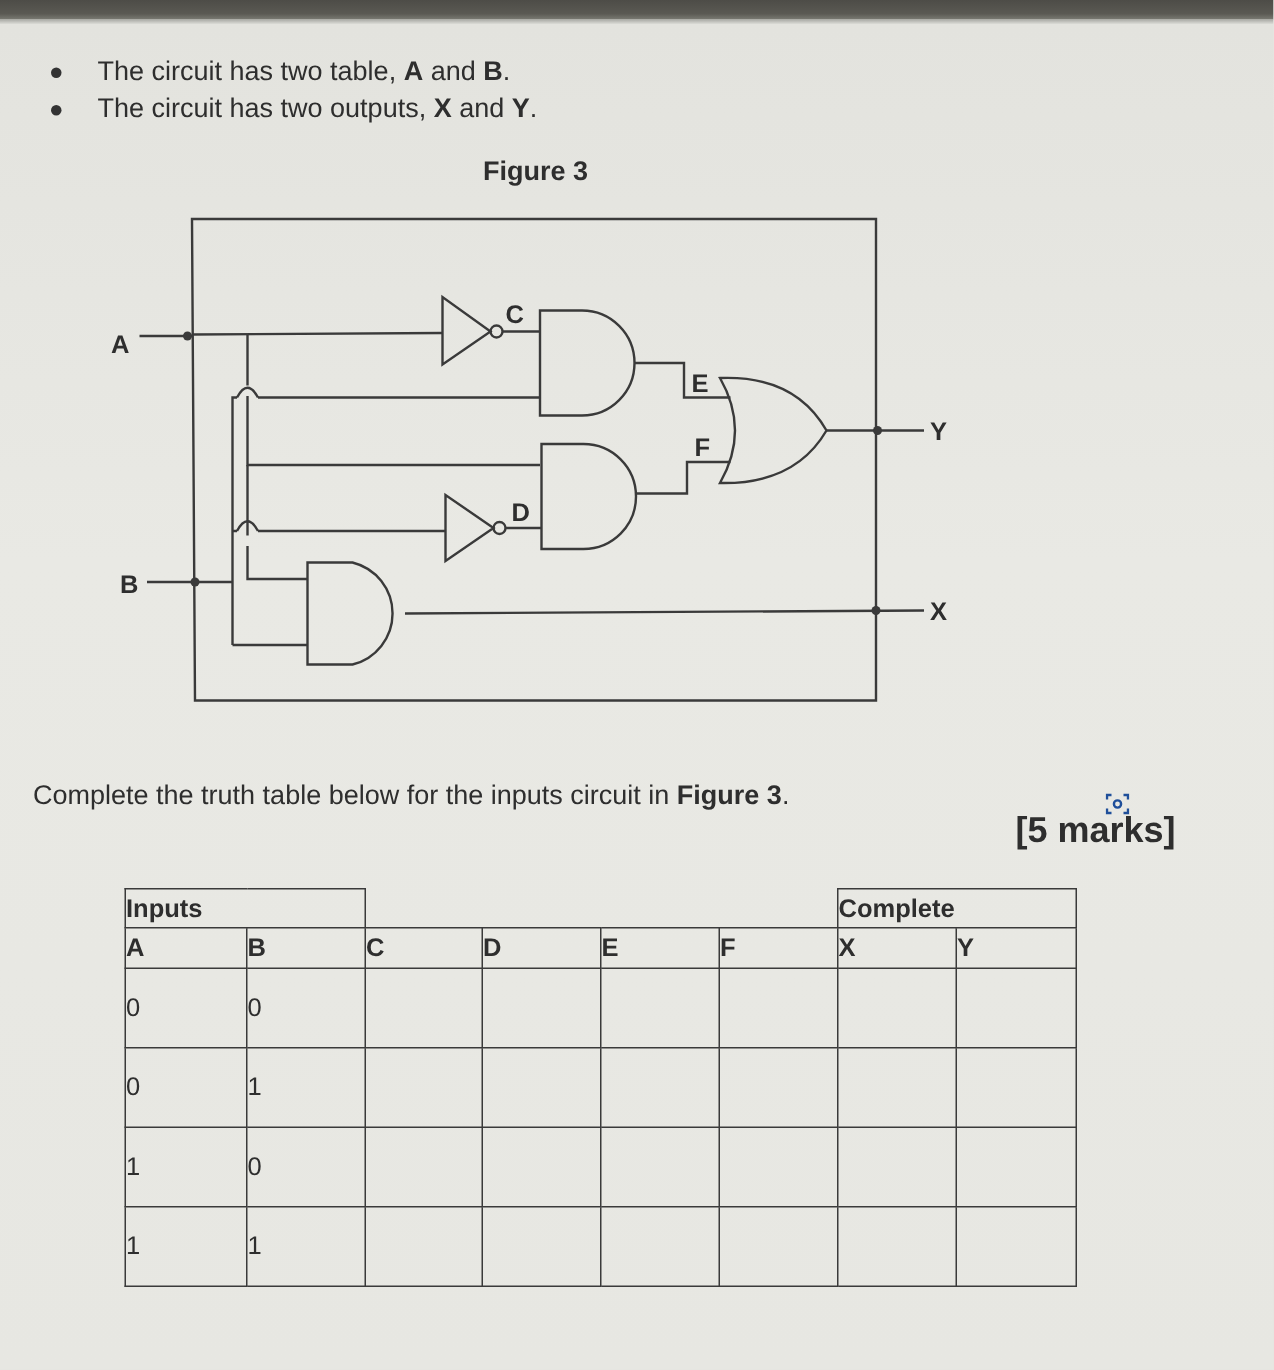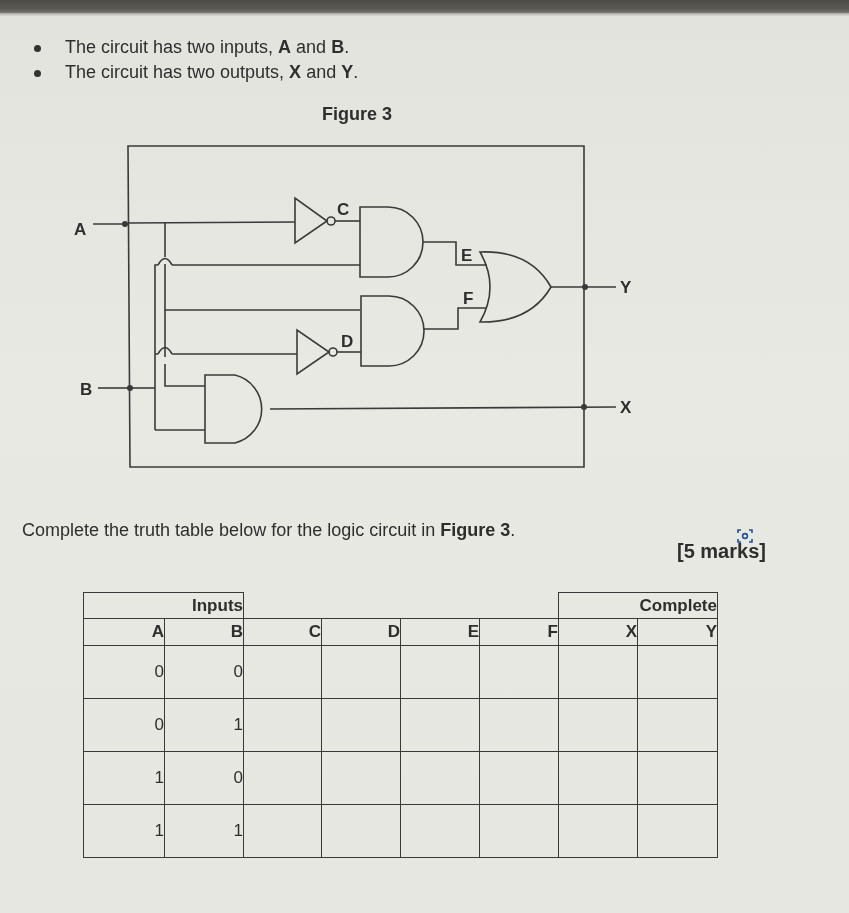--- a/index.html
+++ b/index.html
@@ -33,53 +33,53 @@
     .bullet b { font-weight: bold; }
     .fig-title {
       position: absolute; left: 322px; top: 104px;
       font-size: 18px; font-weight: bold; white-space: nowrap;
     }
     svg.circuit { position: absolute; left: 0; top: 0; }
     .question {
       position: absolute; left: 22px; top: 520px; font-size: 18px; white-space: nowrap;
     }
     .marks {
-      position: absolute; left: 677px; top: 540px; font-size: 20px; font-weight: bold; white-space: nowrap;
+      position: absolute; left: 677px; top: 540px; font-size: 24px; font-weight: bold; white-space: nowrap;
     }
     .scan-icon {
       position: absolute; left: 737px; top: 528px; width: 16px; height: 16px;
     }
     table.truth {
       position: absolute; left: 83px; top: 592px;
       border-collapse: collapse;
       font-size: 17px;
     }
     table.truth td {
       border: 1.5px solid #3a3a3a;
-      text-align: right; padding: 0;
+      text-align: left; padding: 0;
     }
     table.truth td.noborder { border: none; }
     table.truth td.group { font-weight: bold; height: 25px; }
     table.truth td.hdr { font-weight: bold; height: 26px; }
     table.truth td.cell { height: 52px; }
     .col-a { width: 80px; } .col-b { width: 78px; }
     .col-c { width: 77px; } .col-d { width: 78px; } .col-e { width: 78px; }
     .col-f { width: 78px; } .col-x { width: 78px; } .col-y { width: 79px; }
   </style>
 </head>
 <body>
 
 <div class="topbar"></div>
 <div class="topbar-edge"></div>
 <div class="page"></div>
 
 <div class="bullet" style="top:36px;">
   <span class="dot"></span>
   <span class="txt">
-    <span>The circuit has two inputs, </span><b>A</b><span> and </span><b>B</b><span>.</span>
+    <span>The circuit has two table, </span><b>A</b><span> and </span><b>B</b><span>.</span>
   </span>
 </div>
 <div class="bullet" style="top:61px;">
   <span class="dot"></span>
   <span class="txt">
     <span>The circuit has two outputs, </span><b>X</b><span> and </span><b>Y</b><span>.</span>
   </span>
 </div>
 
 <div class="fig-title">Figure 3</div>
@@ -138,21 +138,21 @@
     <text x="337" y="215">C</text>
     <text x="341" y="347">D</text>
     <text x="461" y="261">E</text>
     <text x="463" y="304">F</text>
     <text x="620" y="293">Y</text>
     <text x="620" y="413">X</text>
   </g>
 </svg>
 
 <div class="question">
-  <span>Complete the truth table below for the logic circuit in </span><b>Figure 3</b><span>.</span>
+  <span>Complete the truth table below for the inputs circuit in </span><b>Figure 3</b><span>.</span>
 </div>
 <div class="marks">[5 marks]</div>
 <svg class="scan-icon" viewBox="0 0 16 16" fill="none" stroke="#1f4f9a" stroke-width="1.6">
   <path d="M1 5 V2 H4 M12 2 H15 V5 M15 11 V14 H12 M4 14 H1 V11"></path>
   <circle cx="8" cy="8" r="2.4"></circle>
 </svg>
 
 <table class="truth">
   <tbody>
       <tr>

